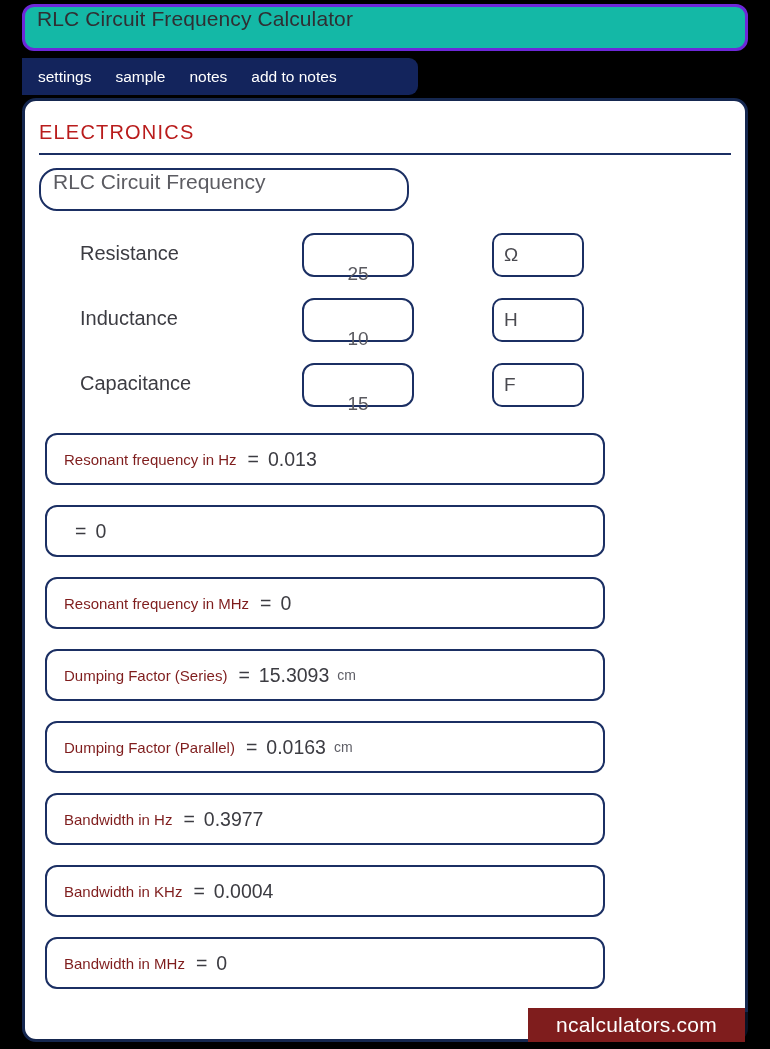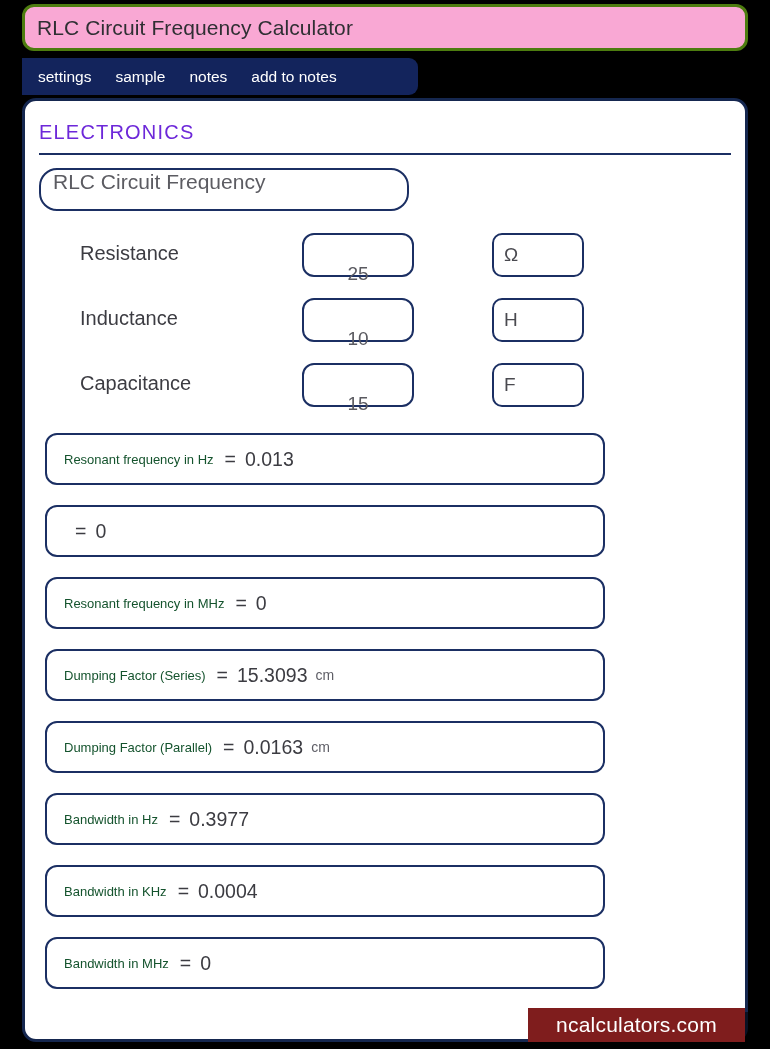--- a/index.html
+++ b/index.html
@@ -24,26 +24,25 @@
     overflow: hidden;
   }
 
   
   .titlebar {
     position: absolute;
     left: 22px;
     top: 4px;
     width: 726px;
     height: 47px;
-    background: #f9a8d4;
-    border: 3px solid #4d7c0f;
+    background: #14b8a6;
+    border: 3px solid #6d28d9;
     border-radius: 12px;
     box-sizing: border-box;
     display: flex;
-    align-items: center;
     padding-left: 12px;
   }
   .titlebar .title-text {
     font-size: 21px;
     color: #2f2f33;
     letter-spacing: 0.1px;
     white-space: nowrap;
   }
 
   
@@ -87,21 +86,21 @@
     position: absolute;
     left: 14px;
     top: 14px;
     width: 692px;
     height: 40px;
     border-bottom: 2.5px solid #1b2f63;
     box-sizing: border-box;
   }
   .section-head .section-title {
     font-size: 20px;
-    color: #6d28d9;
+    color: #b91c1c;
     letter-spacing: 1.2px;
     line-height: 34px;
   }
 
   .calc-name {
     position: absolute;
     left: 14px;
     top: 67px;
     width: 370px;
     height: 43px;
@@ -179,22 +178,22 @@
     height: 52px;
     border: 2.5px solid #1b2f63;
     border-radius: 12px;
     box-sizing: border-box;
     background: #ffffff;
     display: flex;
     align-items: center;
     padding-left: 17px;
   }
   .result-row .r-label {
-    font-size: 13px;
-    color: #14532d;
+    font-size: 15px;
+    color: #7f1d1d;
     white-space: nowrap;
   }
   .result-row .r-eq {
     font-size: 19.5px;
     color: #3c3c42;
     margin: 0 9px 0 11px;
   }
   .result-row .r-value {
     font-size: 19.5px;
     color: #3c3c42;

